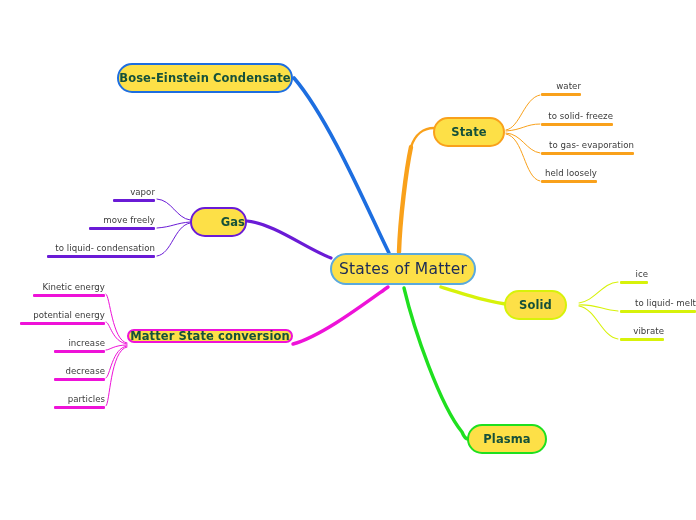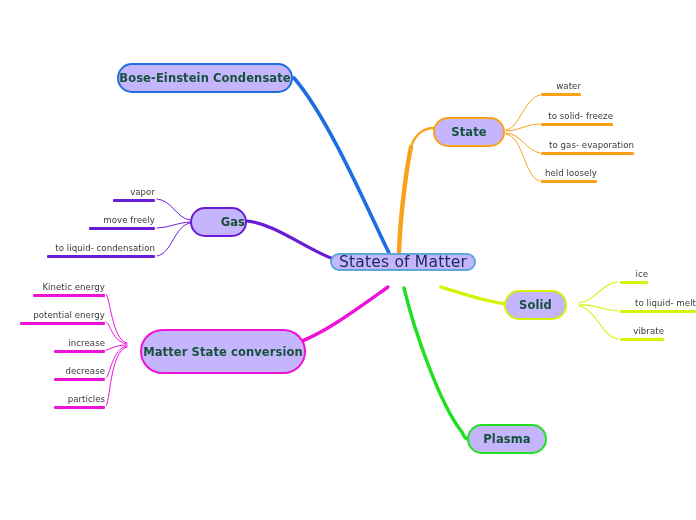--- a/index.html
+++ b/index.html
@@ -26,21 +26,21 @@
     pointer-events: none;
   }
 
   
   .node {
     position: absolute;
     box-sizing: border-box;
     display: flex;
     align-items: center;
     justify-content: center;
-    background: #c4b5fd;
+    background: #fde047;
     border-style: solid;
     border-width: 2px;
     border-radius: 999px;
     white-space: nowrap;
     color: #16513a;
     font-weight: bold;
     z-index: 5;
   }
   .node.center {
     color: #1b2a57;
@@ -122,21 +122,21 @@
 
     <g>
       <path d="M 127 343 C 112 341 110 295 106 294" fill="none" stroke="#ee12d8" stroke-width="1" stroke-linecap="round"></path>
       <path d="M 127 344 C 112 342 110 322 106 322" fill="none" stroke="#ee12d8" stroke-width="1" stroke-linecap="round"></path>
       <path d="M 127 345 C 114 345 110 350 106 350" fill="none" stroke="#ee12d8" stroke-width="1" stroke-linecap="round"></path>
       <path d="M 127 346 C 112 348 110 377 106 378" fill="none" stroke="#ee12d8" stroke-width="1" stroke-linecap="round"></path>
       <path d="M 127 347 C 110 350 110 405 106 406" fill="none" stroke="#ee12d8" stroke-width="1" stroke-linecap="round"></path>
     </g>
   </svg>
 
-  <div class="node center" id="center-node" style="left: 330px; top: 253px; width: 146px; height: 18px; border-color: rgb(90, 169, 221); color: rgb(27, 42, 87);">
+  <div class="node center" id="center-node" style="left: 330px; top: 253px; width: 146px; height: 32px; border-color: rgb(90, 169, 221); color: rgb(27, 42, 87);">
     <span>States of Matter</span>
   </div>
 
   <div id="nodes-host">
       <div class="node branch" style="left: 117px; top: 63px; width: 176px; height: 30px; border-color: rgb(29, 110, 224);">
         <span>Bose-Einstein Condensate</span>
       </div>
       <div class="node branch" style="left: 433px; top: 117px; width: 72px; height: 30px; border-color: rgb(249, 161, 27);">
         <span>State</span>
       </div>
@@ -179,21 +179,21 @@
         <span class="leaf-rule" style="background: rgb(215, 242, 10); width: 28px;"></span>
       </div>
       <div class="leaf right" style="top: 297px; left: 620px;">
         <span class="leaf-text">to liquid- melt</span>
         <span class="leaf-rule" style="background: rgb(215, 242, 10); width: 76px;"></span>
       </div>
       <div class="leaf right" style="top: 325px; left: 620px;">
         <span class="leaf-text">vibrate</span>
         <span class="leaf-rule" style="background: rgb(215, 242, 10); width: 44px;"></span>
       </div>
-      <div class="node branch" style="left: 140px; top: 329px; width: 166px; height: 45px; border-color: rgb(238, 18, 216);">
+      <div class="node branch" style="left: 127px; top: 329px; width: 166px; height: 14px; border-color: rgb(238, 18, 216);">
         <span>Matter State conversion</span>
       </div>
       <div class="leaf left" style="top: 281px; left: -155px; width: 260px;">
         <span class="leaf-text">Kinetic energy</span>
         <span class="leaf-rule" style="background: rgb(238, 18, 216); width: 72px; margin-left: 188px;"></span>
       </div>
       <div class="leaf left" style="top: 309px; left: -155px; width: 260px;">
         <span class="leaf-text">potential energy</span>
         <span class="leaf-rule" style="background: rgb(238, 18, 216); width: 85px; margin-left: 175px;"></span>
       </div>

